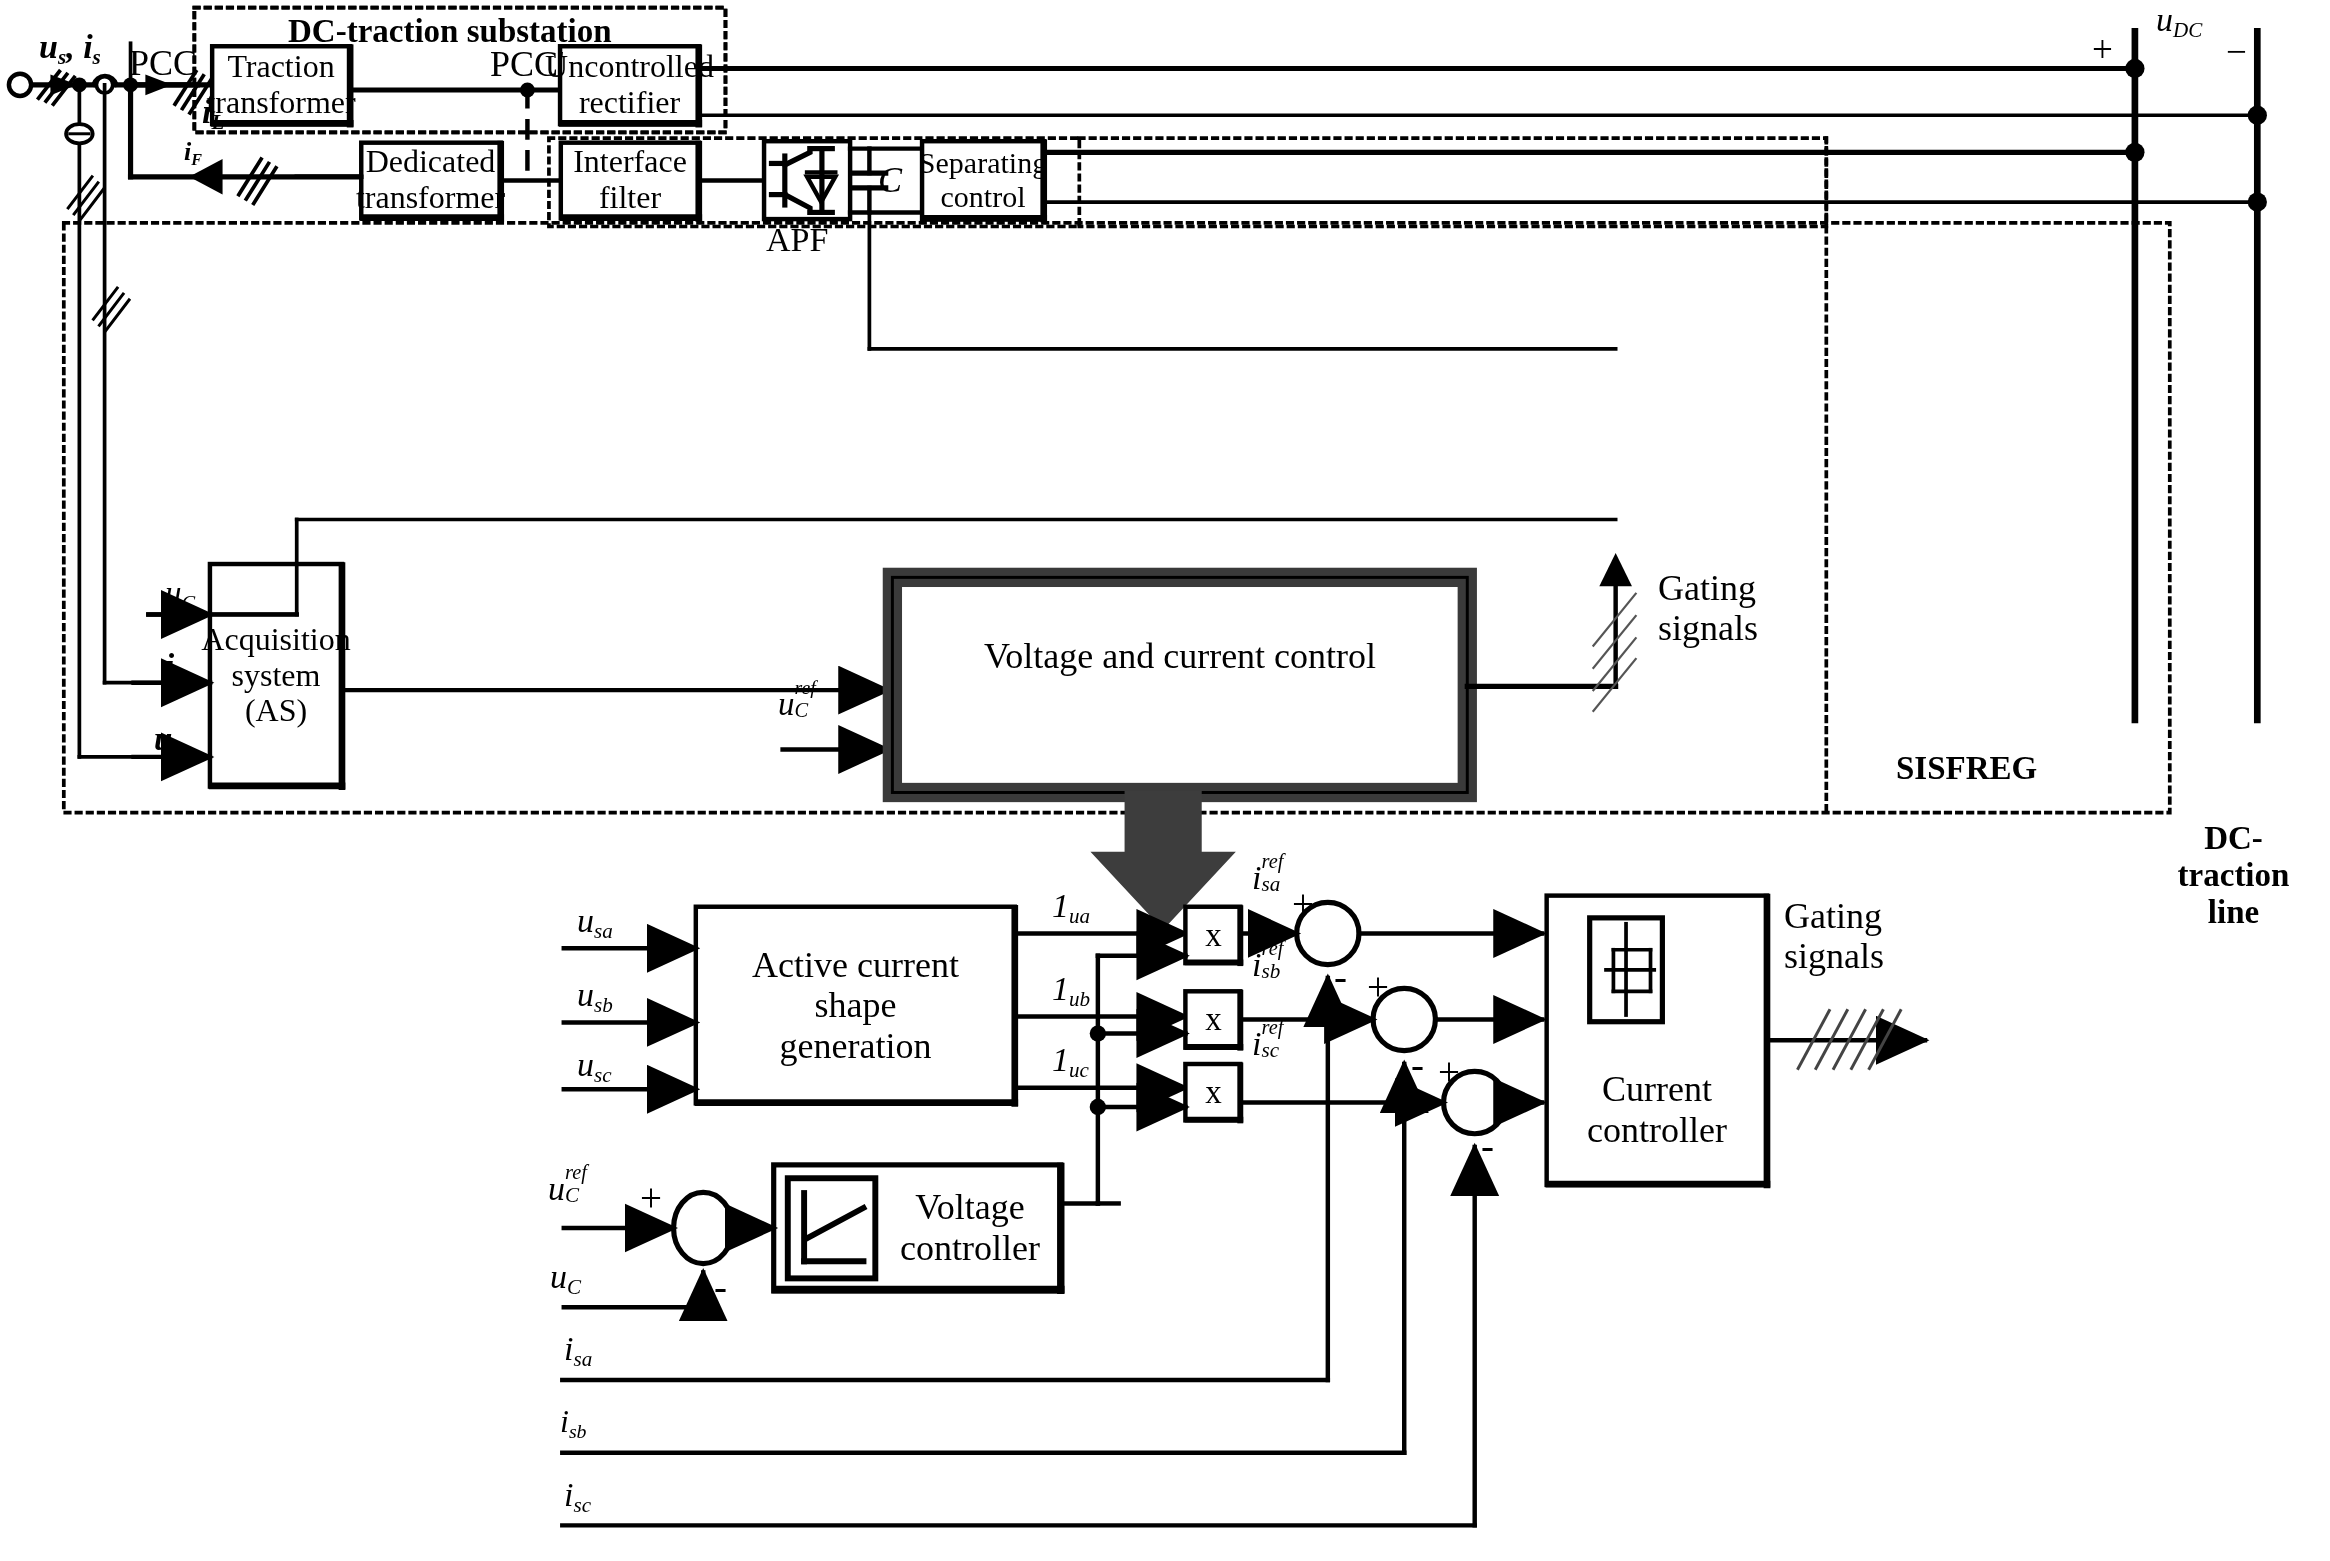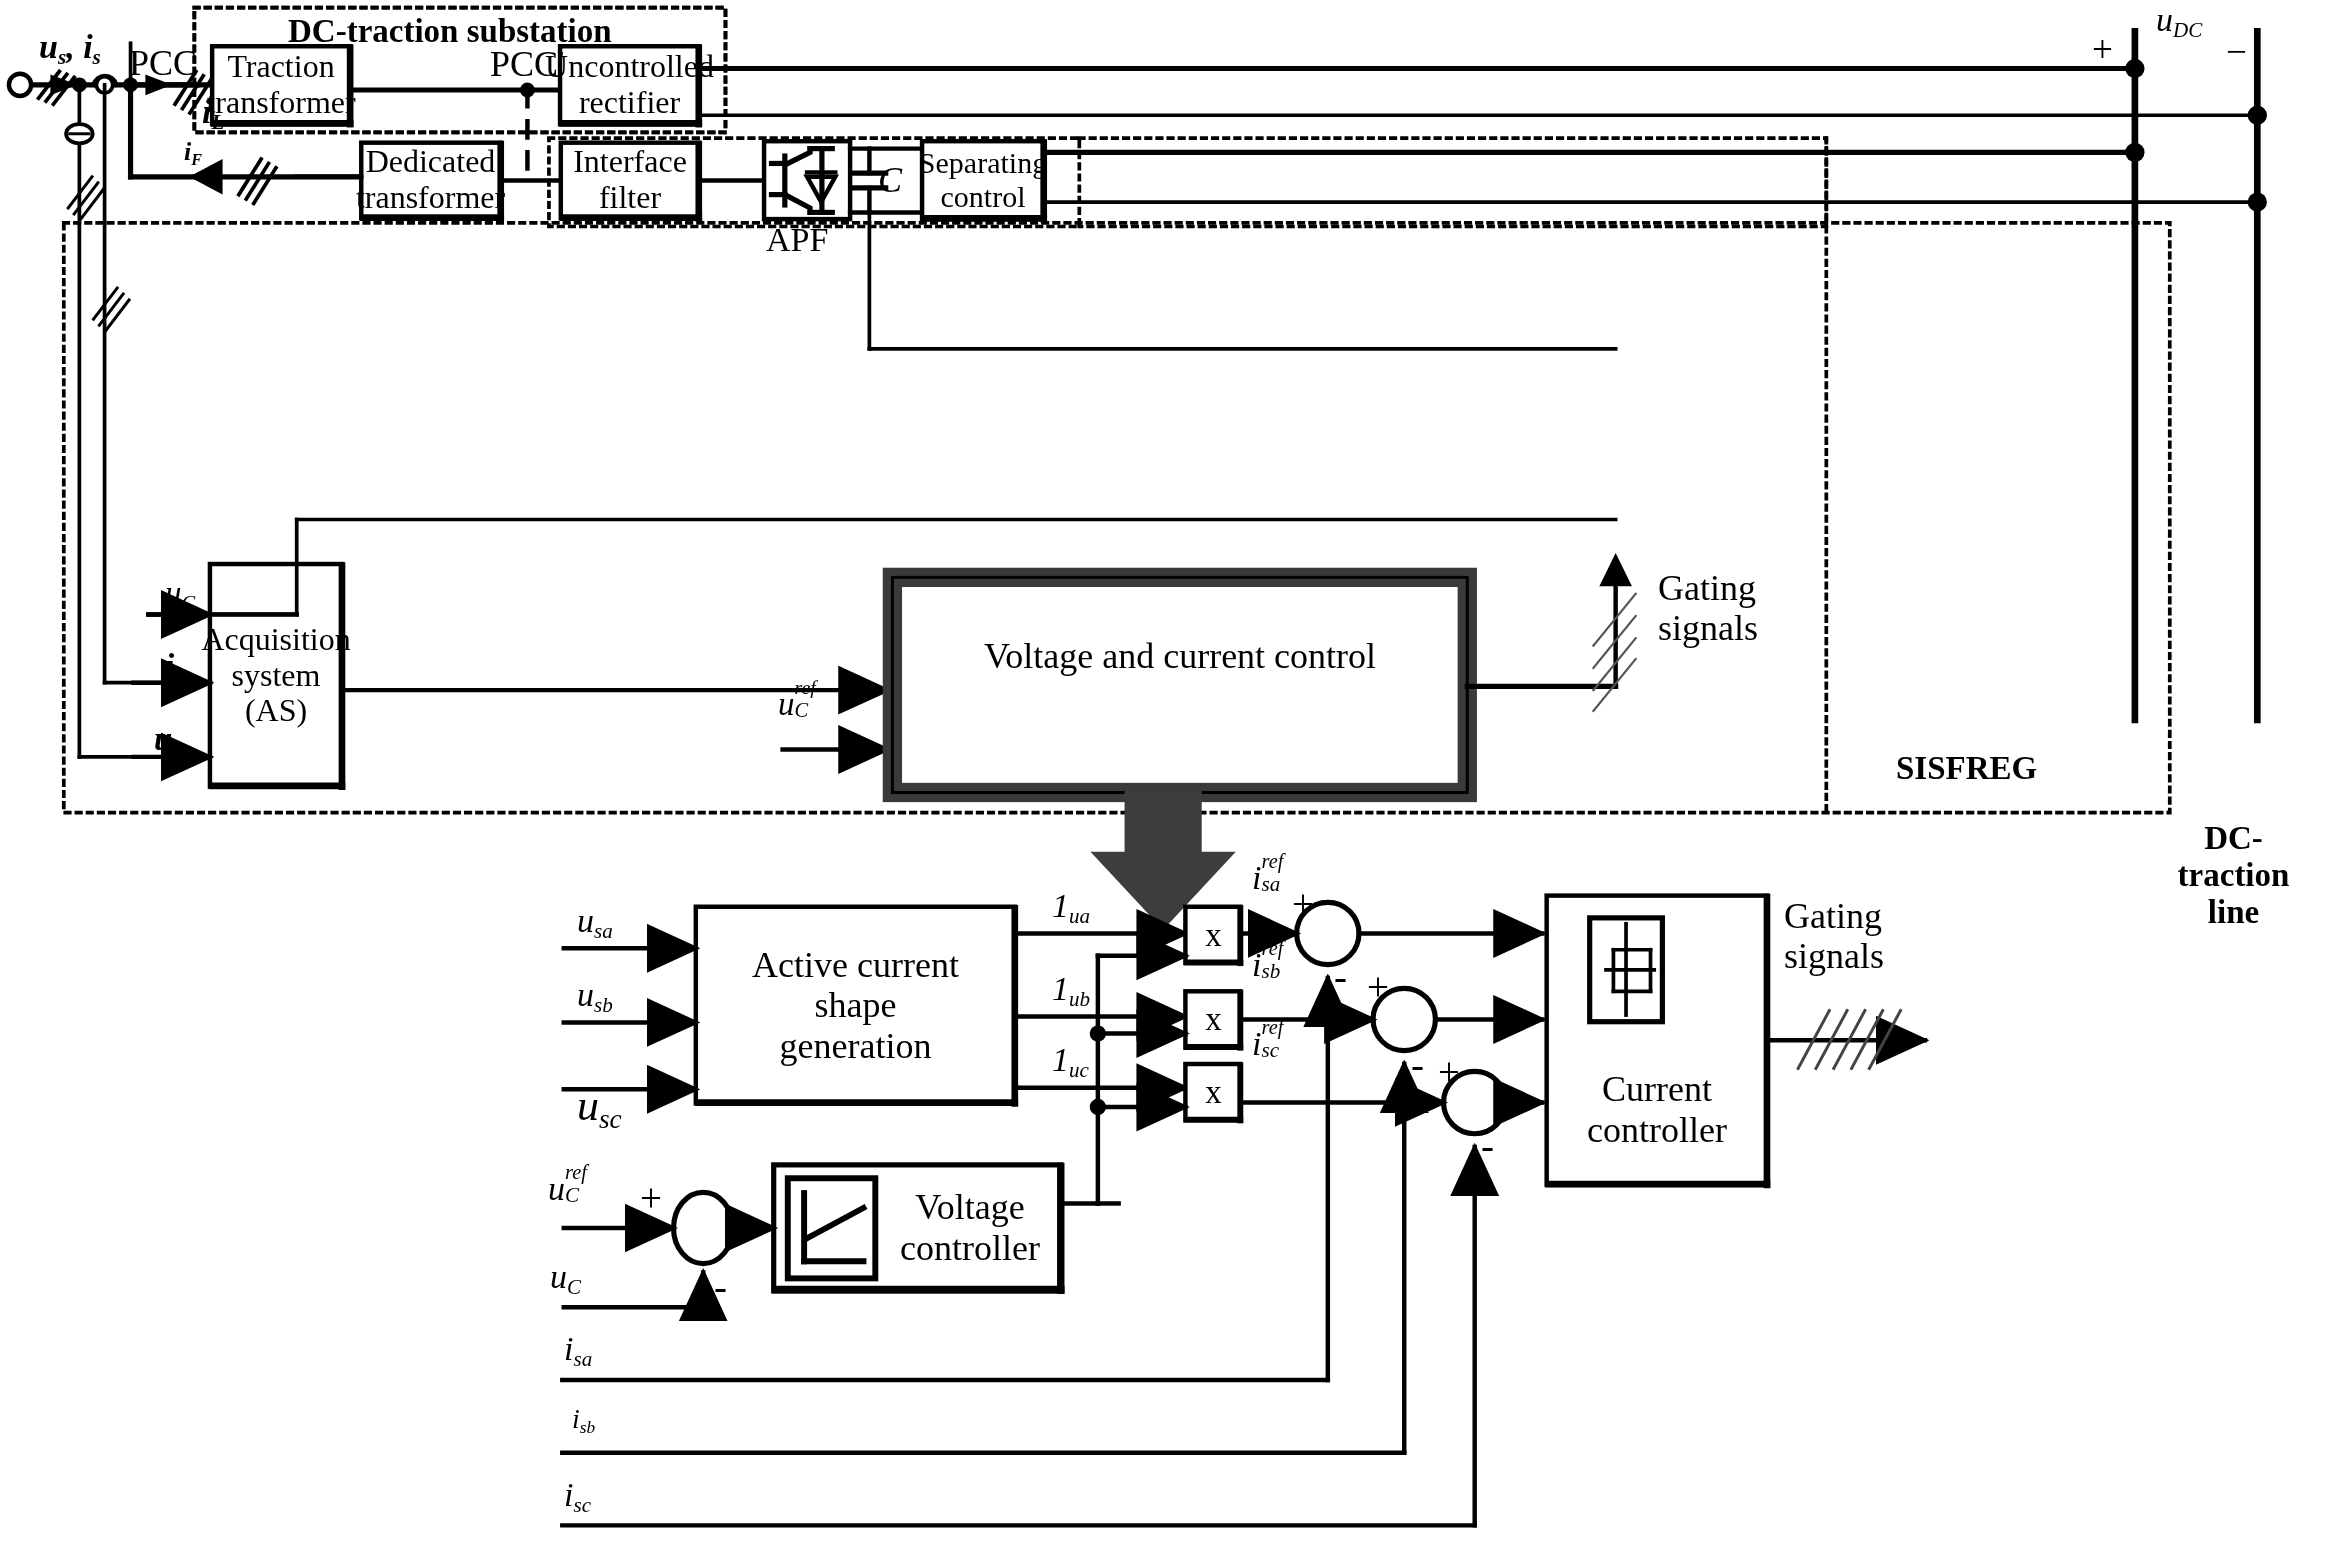--- a/index.html
+++ b/index.html
@@ -391,21 +391,21 @@
 <div class="blockTxt serif" style="left:1547px;top:1039px;width:220px;height:141px;font-size:36px;">
   <span><span>Current</span><br><span>controller</span></span>
 </div>
 
 <div class="blockTxt serif" style="left:1186px;top:907px;width:55px;height:56px;font-size:33px;">x</div>
 <div class="blockTxt serif" style="left:1186px;top:991px;width:55px;height:56px;font-size:33px;">x</div>
 <div class="blockTxt serif" style="left:1186px;top:1064px;width:55px;height:56px;font-size:33px;">x</div>
 
 <div class="lbl serif" style="left:577px;top:904px;font-size:34px;"><span class="ital">u</span><sub>sa</sub></div>
 <div class="lbl serif" style="left:577px;top:978px;font-size:34px;"><span class="ital">u</span><sub>sb</sub></div>
-<div class="lbl serif" style="left:577px;top:1048px;font-size:44px;margin-top:36px;"><span class="ital">u</span><sub>sc</sub></div>
+<div class="lbl serif" style="left:577px;top:1048px;font-size:34px;"><span class="ital">u</span><sub>sc</sub></div>
 
 <div class="lbl serif" style="left:1052px;top:889px;font-size:34px;"><span class="ital">1</span><sub>ua</sub></div>
 <div class="lbl serif" style="left:1052px;top:972px;font-size:34px;"><span class="ital">1</span><sub>ub</sub></div>
 <div class="lbl serif" style="left:1052px;top:1043px;font-size:34px;"><span class="ital">1</span><sub>uc</sub></div>
 
 <div class="lbl serif" style="left:1252px;top:861px;font-size:34px;">
   <span class="ital">i</span><span class="fr" style="width:1.5em;height:1em;">
     <span class="u">ref</span><span class="d">sa</span></span>
 </div>
 <div class="lbl serif" style="left:1252px;top:948px;font-size:34px;">
@@ -428,21 +428,21 @@
 
 <div class="lbl serif" style="left:548px;top:1172px;font-size:34px;">
   <span class="ital">u</span><span class="fr" style="width:1.05em;height:1em;">
     <span class="u">ref</span><span class="d">C</span></span>
 </div>
 <div class="lbl serif" style="left:640px;top:1178px;font-size:39px;">+</div>
 <div class="lbl serif" style="left:550px;top:1260px;font-size:34px;"><span class="ital">u</span><sub>C</sub></div>
 <div class="lbl serif" style="left:714px;top:1267px;font-size:39px;">-</div>
 
 <div class="lbl serif" style="left:564px;top:1332px;font-size:34px;"><span class="ital">i</span><sub>sa</sub></div>
-<div class="lbl serif" style="left:572px;top:1405px;font-size:28px;"><span class="ital">i</span><sub>sb</sub></div>
+<div class="lbl serif" style="left:560px;top:1405px;font-size:32px;"><span class="ital">i</span><sub>sb</sub></div>
 <div class="lbl serif" style="left:564px;top:1478px;font-size:34px;"><span class="ital">i</span><sub>sc</sub></div>
 
 <div class="lbl serif" style="left:1784px;top:896px;font-size:36px;line-height:1.12;">
   <span>Gating</span><br><span>signals</span>
 </div>
 
 </div>
 
 
 </body></html>

